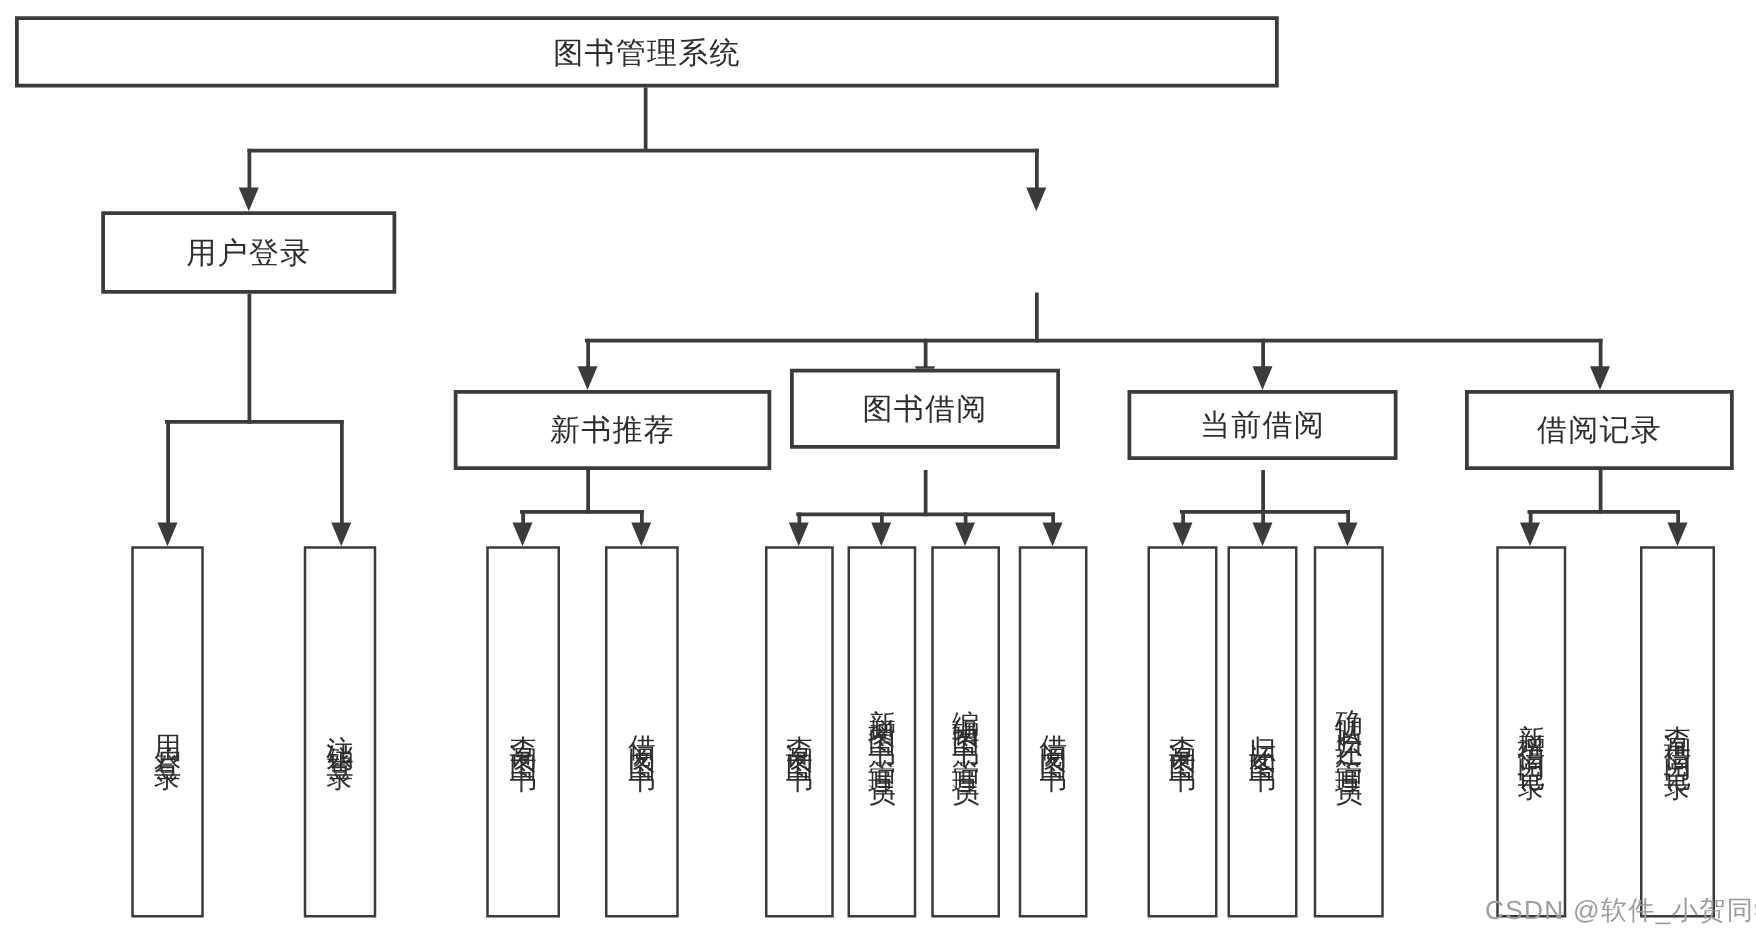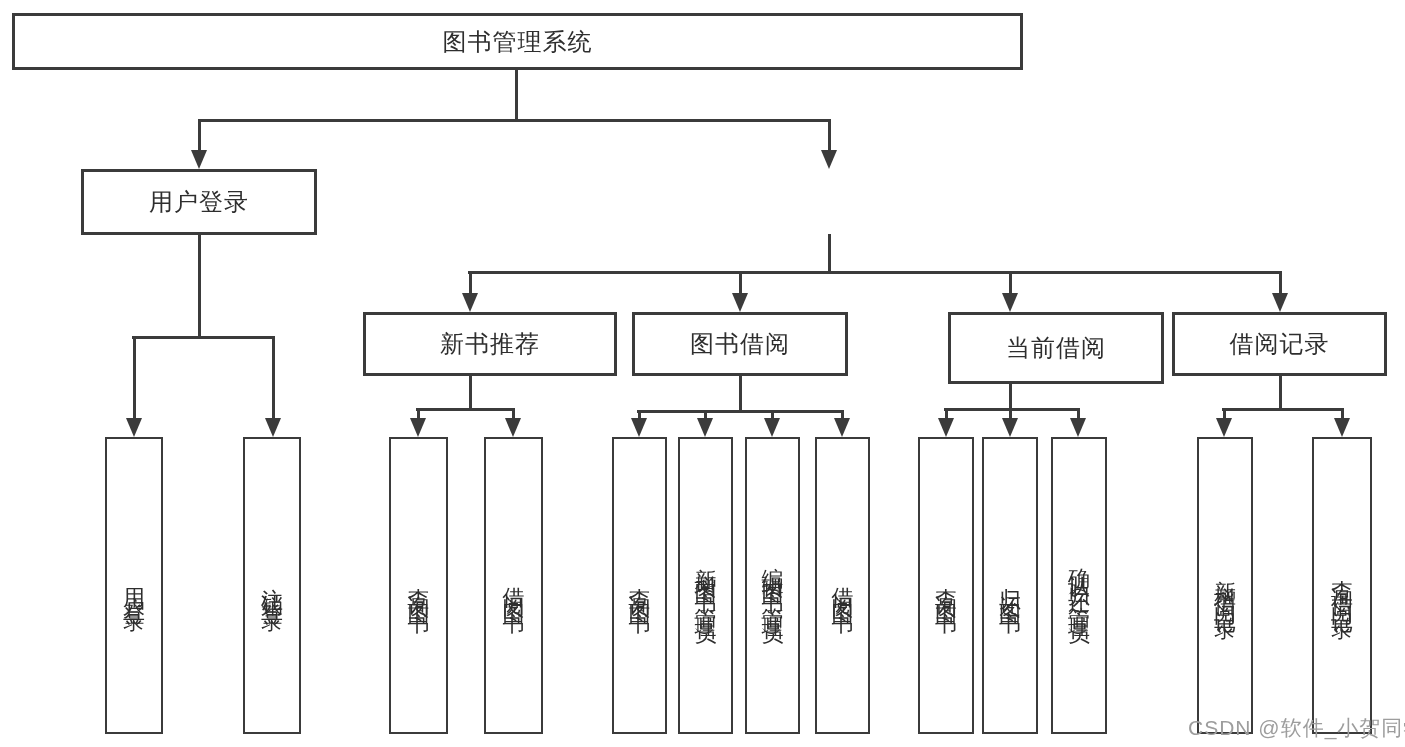--- a/index.html
+++ b/index.html
@@ -42,22 +42,22 @@
     position:absolute;left:1188px;top:714px;
     font-size:21px;color:#9d9d9d;
     letter-spacing:1px;white-space:nowrap;z-index:5;
   }
 
   
   #n-root{left:12px;top:13px;width:1011px;height:57px;}
   #n-user-login{left:81px;top:169px;width:236px;height:66px;}
   #n-book-mgmt{left:712px;top:169px;width:235px;height:66px;}
   #n-new-book{left:363px;top:312px;width:254px;height:64px;font-family:Liberation Serif, serif;}
-  #n-book-borrow{left:632px;top:312px;width:216px;height:64px;}
-  #n-current-borrow{left:948px;top:312px;width:216px;height:72px;}
+  #n-book-borrow{left:632px;top:295px;width:216px;height:64px;}
+  #n-current-borrow{left:902px;top:312px;width:216px;height:56px;}
   #n-borrow-record{left:1172px;top:312px;width:215px;height:64px;}
   #n-l-user-login{left:105px;width:58px;}
   #n-l-logout{left:243px;width:58px;}
   #n-l-nb-query{left:389px;width:59px;}
   #n-l-nb-borrow{left:484px;width:59px;}
   #n-l-bb-query{left:612px;width:55px;}
   #n-l-bb-add{left:678px;width:55px;}
   #n-l-bb-edit{left:745px;width:55px;}
   #n-l-bb-borrow{left:815px;width:55px;}
   #n-l-cb-query{left:918px;width:56px;}

